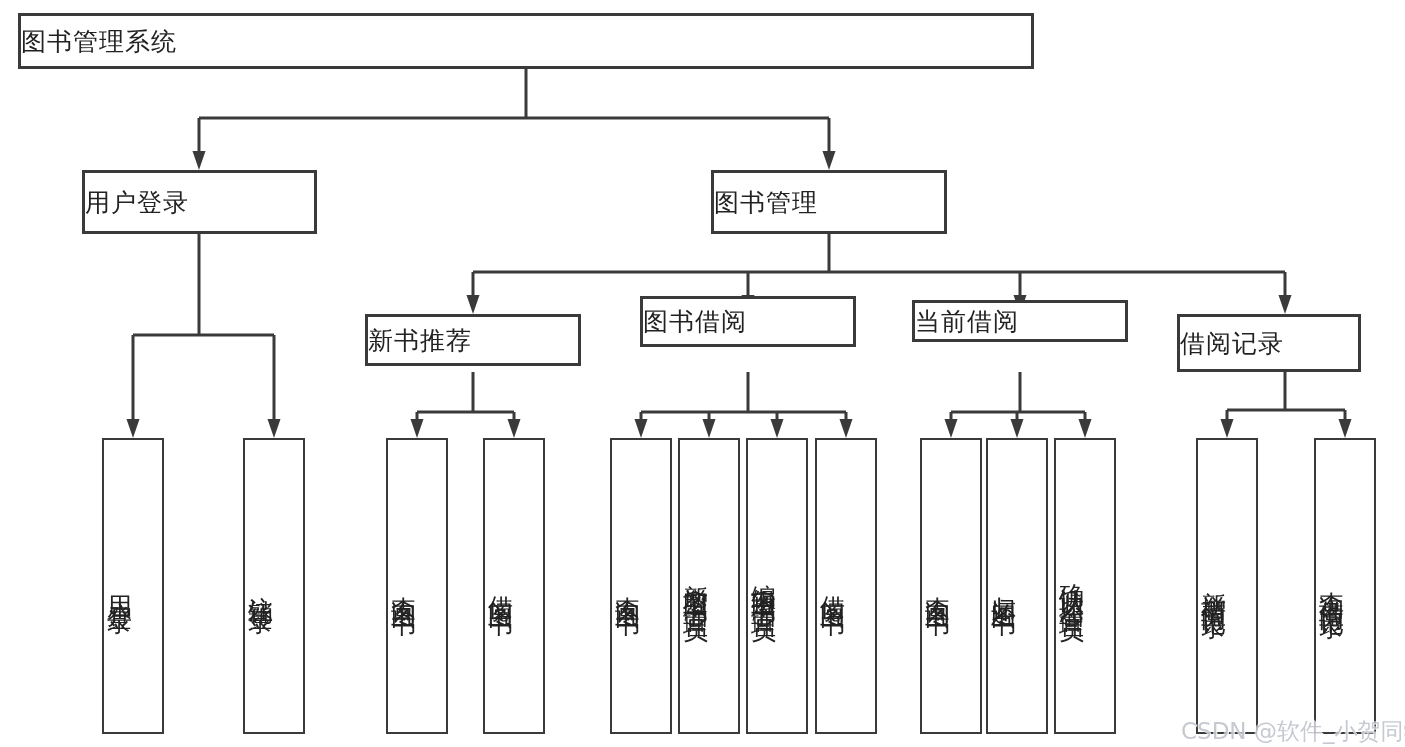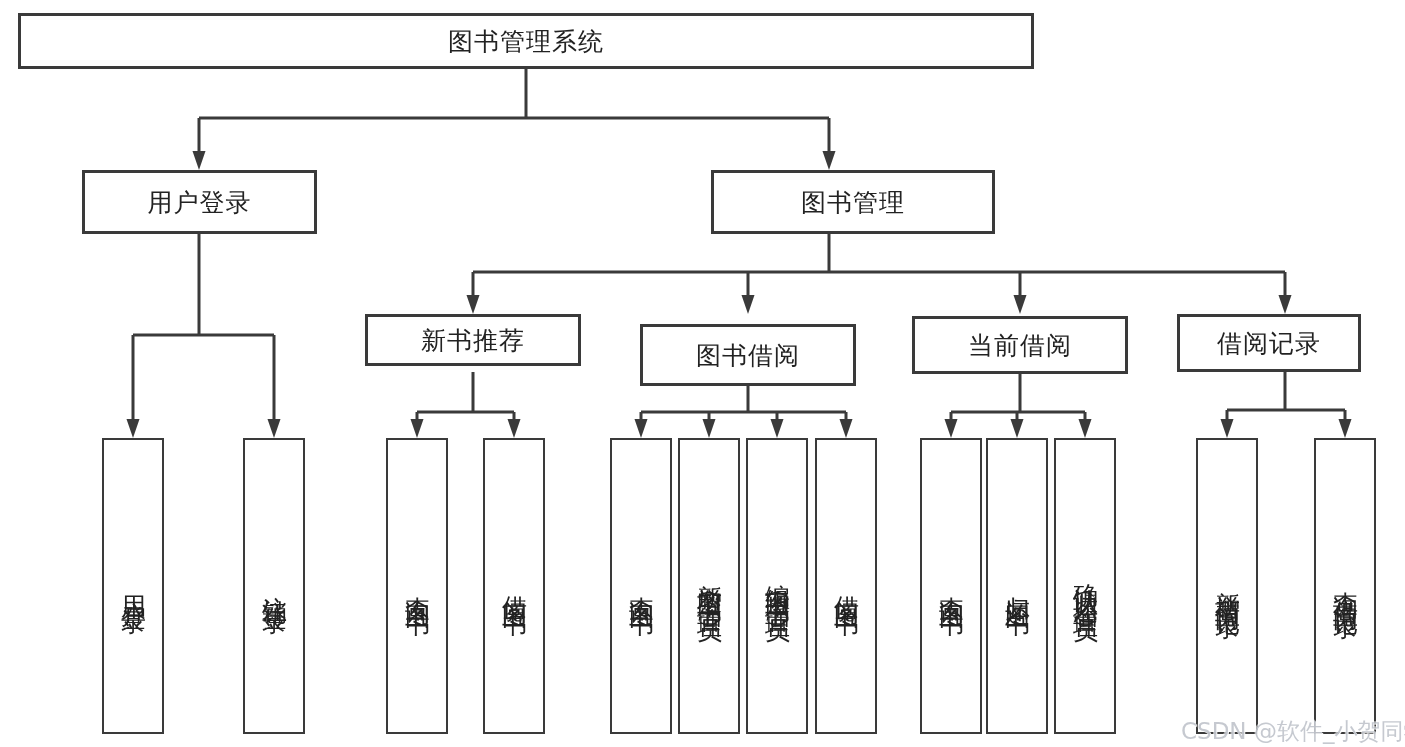--- a/index.html
+++ b/index.html
@@ -4,21 +4,21 @@
 <style>
   html,body{margin:0;padding:0;background:#ffffff;}
   .canvas{
     position:relative;width:1405px;height:747px;background:#fff;
     font-family:"DejaVu Sans",sans-serif;overflow:hidden;
   }
   .connectors{position:absolute;left:0;top:0;z-index:0;}
   .box{
     position:absolute;box-sizing:border-box;background:#ffffff;
     border:3px solid var(--line,#3a3a3a);
-    display:flex;align-items:center;justify-content:center;
+    display:flex;align-items:center;justify-content:flex-start;
     color:var(--text,#222222);z-index:1;
   }
   .hbox span{font-size:25px;letter-spacing:1px;white-space:nowrap;}
   .vbox{border-width:2.5px;}
   .vbox span{
     writing-mode:vertical-rl;text-orientation:mixed;
     font-size:25px;letter-spacing:5px;line-height:1.2;white-space:nowrap;
   }
   .watermark{
     position:absolute;left:1181px;top:716px;z-index:2;
@@ -65,31 +65,31 @@
     </g>
   </svg>
 
   <div class="box hbox" style="left:18px;top:13px;width:1016px;height:56px">
     <span>图书管理系统</span>
   </div>
 
   <div class="box hbox" style="left:82px;top:170px;width:235px;height:64px">
     <span>用户登录</span>
   </div>
-  <div class="box hbox" style="left:711px;top:170px;width:284px;height:64px">
+  <div class="box hbox" style="left:711px;top:170px;width:236px;height:64px">
     <span>图书管理</span>
   </div>
 
   <div class="box hbox" style="left:365px;top:314px;width:216px;height:52px">
     <span>新书推荐</span>
   </div>
-  <div class="box hbox" style="left:640px;top:324px;width:216px;height:62px">
+  <div class="box hbox" style="left:640px;top:296px;width:216px;height:51px">
     <span>图书借阅</span>
   </div>
-  <div class="box hbox" style="left:912px;top:316px;width:216px;height:58px">
+  <div class="box hbox" style="left:912px;top:300px;width:216px;height:42px">
     <span>当前借阅</span>
   </div>
   <div class="box hbox" style="left:1177px;top:314px;width:184px;height:58px">
     <span>借阅记录</span>
   </div>
 
   <div class="box vbox" style="left:102px;top:438px;width:62px;height:296px">
     <span>用户登录</span>
   </div>
   <div class="box vbox" style="left:243px;top:438px;width:62px;height:296px">

